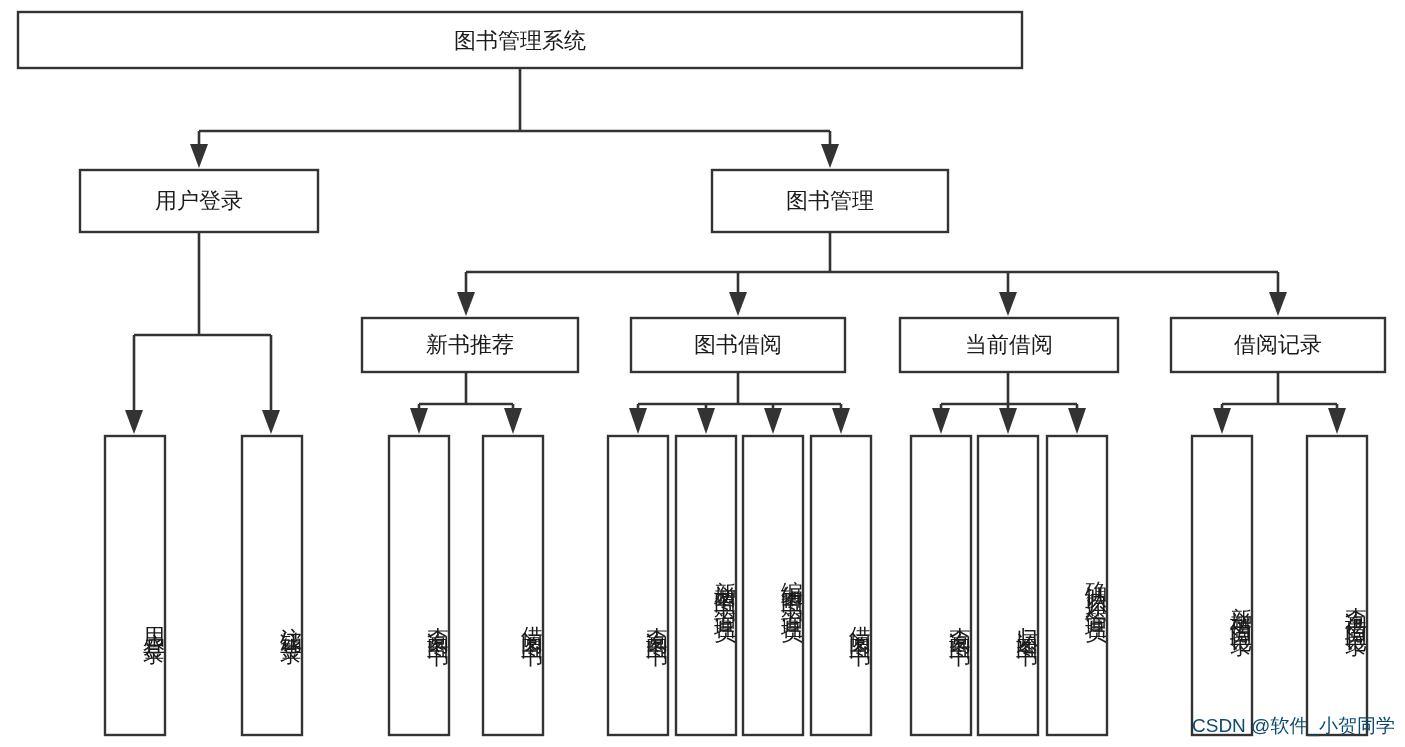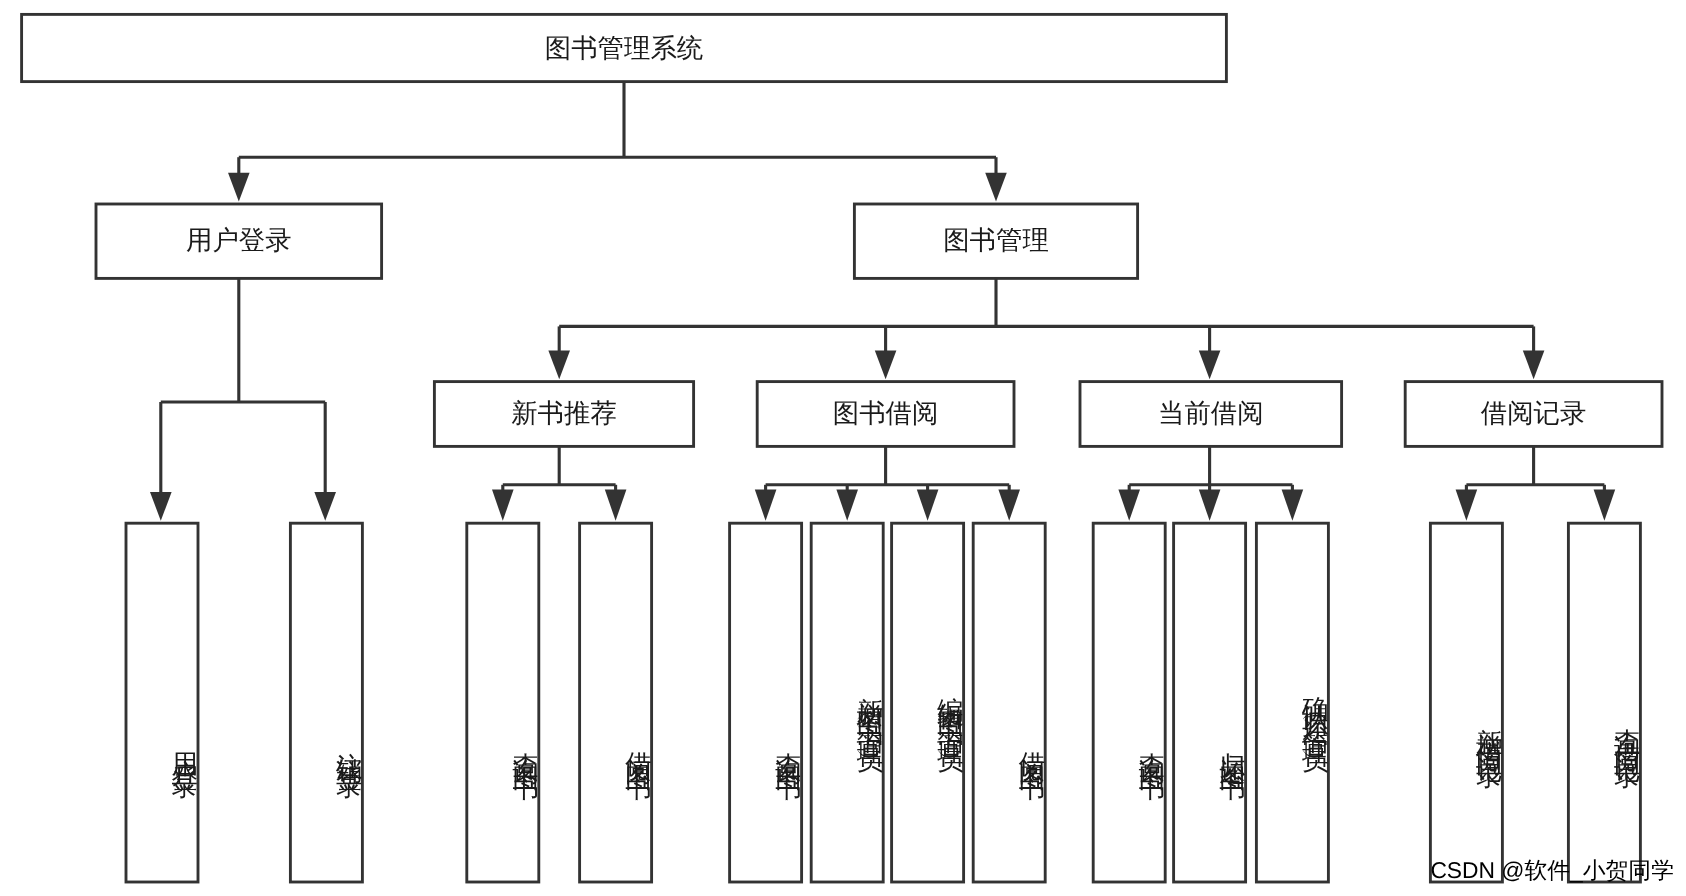--- a/index.html
+++ b/index.html
@@ -60,21 +60,21 @@
     white-space: nowrap;
     display: flex;
     align-items: flex-start;
     justify-content: center;
     pointer-events: none;
   }
   .watermark {
     position: absolute;
     font-family: "Liberation Sans", "DejaVu Sans", sans-serif;
     font-size: 19px;
-    color: #000000;
+    color: #0c4a6e;
     white-space: nowrap;
     left: 1192px;
     top: 713px;
   }
 </style>
 </head>
 <body>
 
 <div id="diagram-root">
 

